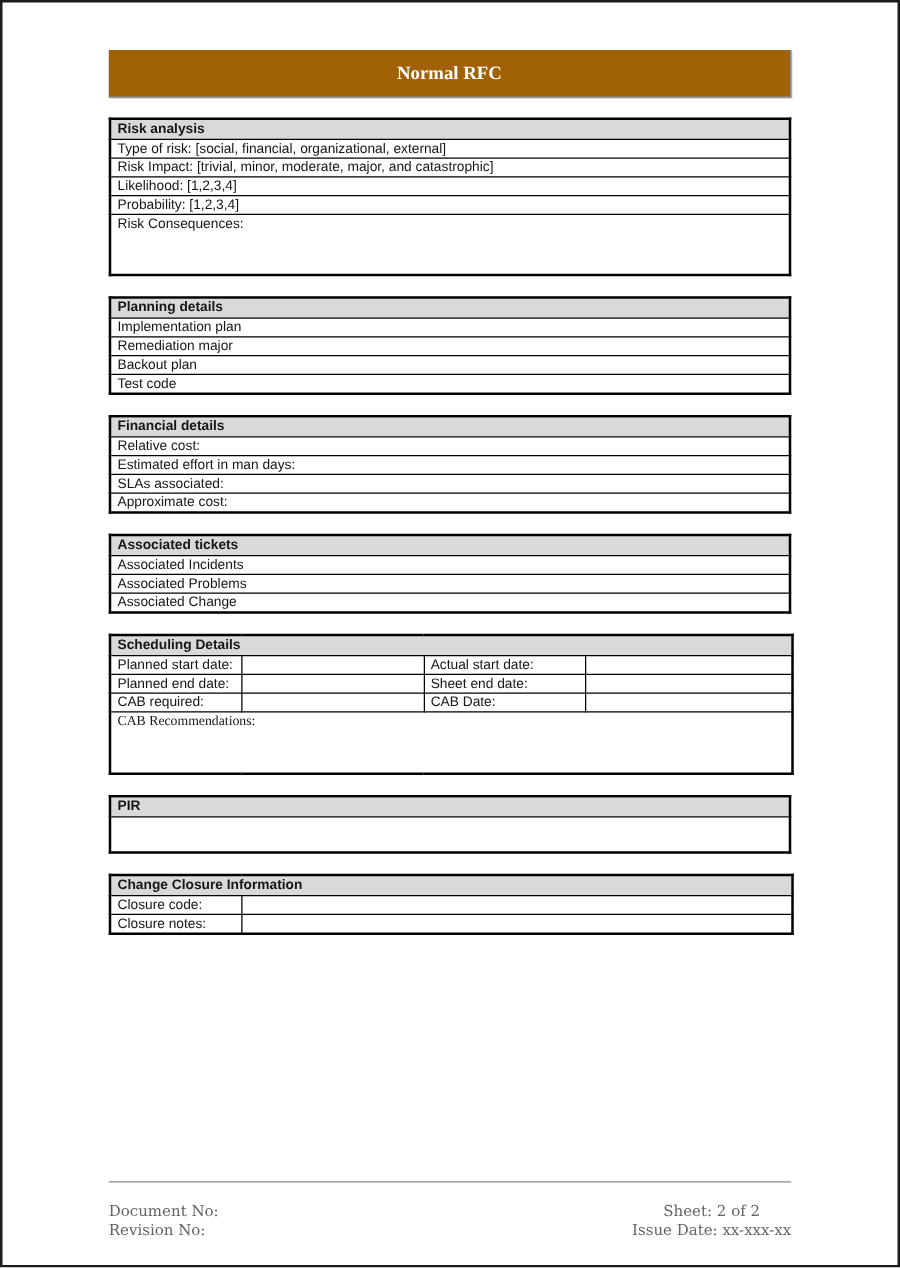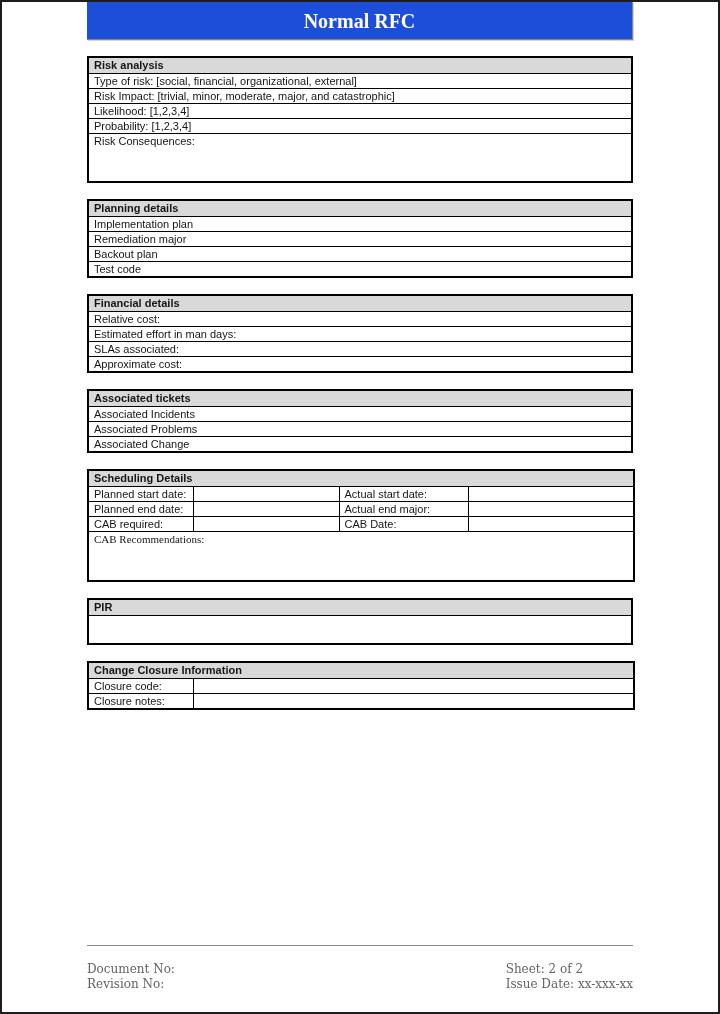--- a/index.html
+++ b/index.html
@@ -8,28 +8,28 @@
     width:720px; height:1014px;
     box-sizing:border-box;
     border:2px solid #1d1d1f;
     background:#ffffff;
     font-family:"Liberation Sans", sans-serif;
     overflow:hidden;
   }
   .content { position:absolute; left:85px; top:0; width:546px; }
 
   .banner {
-    height:38px;
-    background:#1d4ed8;
+    margin-top:38px; height:38px;
+    background:#a16207;
     border-right:1px solid #82888f;
     border-bottom:1px solid #82888f;
     box-shadow:1px 1px 0 #d2d4d8;
     text-align:center; line-height:38px;
     font-family:"Liberation Serif", serif;
-    font-weight:bold; font-size:20px; color:#ffffff;
+    font-weight:bold; font-size:15px; color:#ffffff;
     box-sizing:border-box;
     margin-bottom:16px;
   }
 
   table.tbl {
     width:546px;
     border-collapse:collapse;
     table-layout:fixed;
     border:2px solid #000000;
     margin-bottom:16px;
@@ -53,21 +53,21 @@
   td.tall26 { height:26px !important; vertical-align:top !important; padding-top:1px !important; }
 
   .footer {
     position:absolute; left:85px; top:943px; width:546px;
     border-top:1px solid #8c8c8c;
     padding-top:16px;
     font-family:"DejaVu Serif", serif;
     font-size:12px; line-height:15px; color:#636363;
     display:flex; justify-content:space-between;
   }
-  .f-right { text-align:left; }
+  .f-right { text-align:center; }
 </style>
 </head>
 <body>
 
 <div class="page">
   <div class="content">
 
     <div class="banner">
       <span>Normal RFC</span>
     </div>
@@ -165,21 +165,21 @@
           </tr>
       <tr>
         <td>Planned start date:</td>
         <td></td>
         <td>Actual start date:</td>
         <td></td>
       </tr>
       <tr>
         <td>Planned end date:</td>
         <td></td>
-        <td>Actual end major:</td>
+        <td>Sheet end date:</td>
         <td></td>
       </tr>
       <tr>
         <td>CAB required:</td>
         <td></td>
         <td>CAB Date:</td>
         <td></td>
       </tr>
       <tr>
             <td colspan="4" class="tall47">CAB Recommendations:</td>

